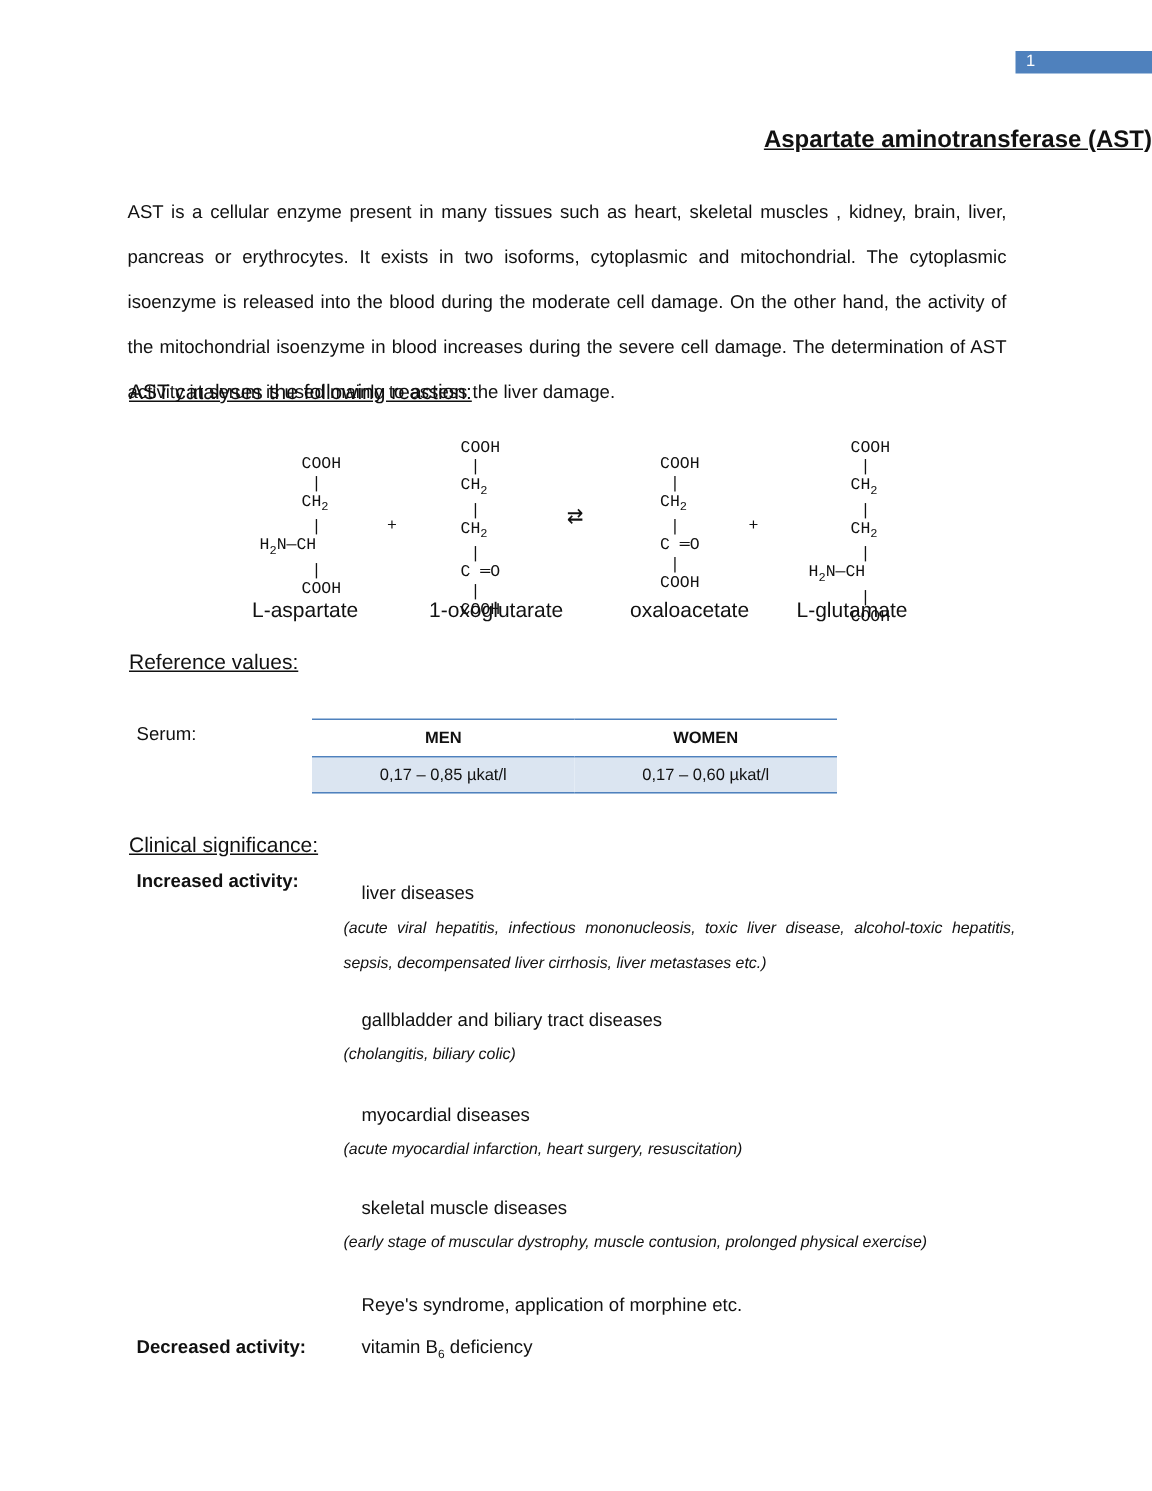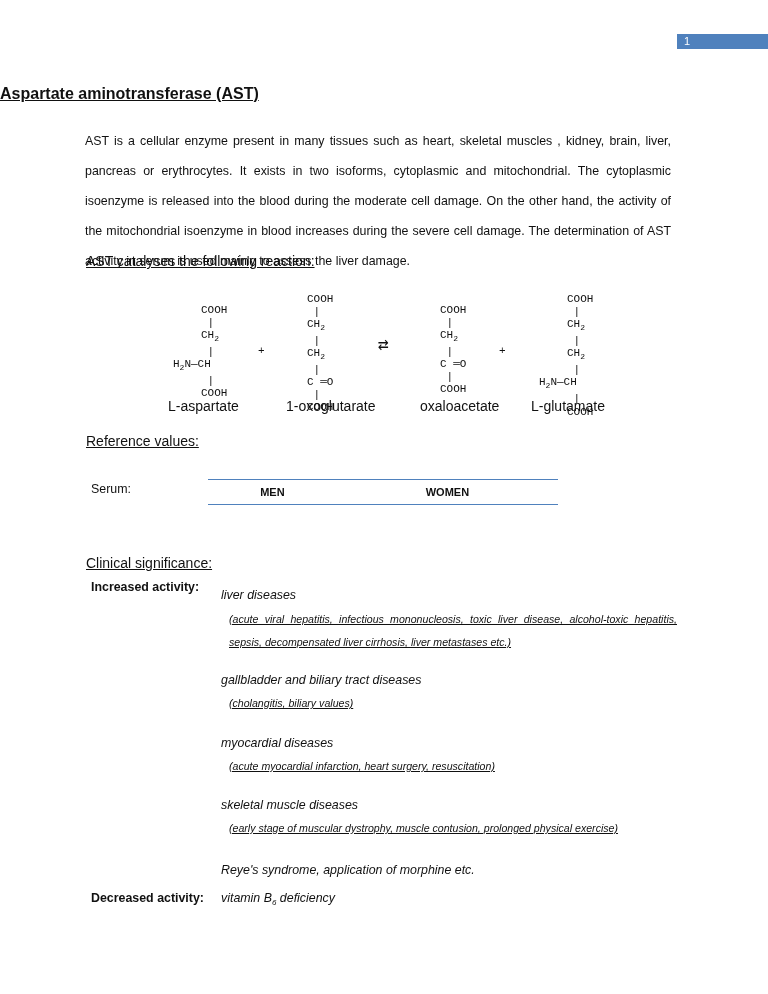--- a/index.html
+++ b/index.html
@@ -1,37 +1,37 @@
 <!DOCTYPE html>
 <html><head>
 <meta charset="utf-8">
 <style>
   html, body { margin:0; padding:0; background:#fff; }
   body { width:768px; height:994px; position:relative; overflow:hidden;
          font-family:"Liberation Sans", sans-serif; color:#111; }
   .page-num { position:absolute; left:677px; top:34px; width:91px; height:15px;
               background:#4f81bd; color:#fff; font-size:11px; line-height:15px;
               padding-left:7px; box-sizing:border-box; }
-  .title { position:absolute; left:0; width:768px; top:85px; text-align:left;
+  .title { position:absolute; left:0; width:768px; top:85px; text-align:right;
            font-weight:bold; font-size:16px; text-decoration:underline; }
   .intro { position:absolute; left:85px; width:586px; top:126px; font-size:12.4px;
            line-height:30px; text-align:justify; text-align-last:left; }
   .ul { text-decoration:underline; position:absolute; left:86px; font-size:14px; }
   .reaction { position:absolute; left:150px; top:285px; width:480px; height:135px; }
   .mol { position:absolute; font-size:11px; line-height:12.5px; font-family:Liberation Mono, monospace; }
   .mol-name { position:absolute; top:113px; font-size:14px; }
   .serum-label { position:absolute; left:91px; top:482px; font-size:12.4px; }
   table.ref { position:absolute; left:208px; top:479px; width:350px; border-collapse:collapse;
               font-size:11px; }
   table.ref th { font-weight:bold; height:22px; border-top:1px solid #4f81bd; border-bottom:1px solid #4f81bd; }
   table.ref td { background:#dbe5f1; height:21px; text-align:center; border-bottom:1px solid #4f81bd; }
   .lbl { position:absolute; left:91px; font-weight:bold; font-size:12.4px; }
-  .item { position:absolute; left:221px; font-size:12.4px;font-style:italic; }
+  .item { position:absolute; left:241px; font-size:12.4px; }
   .note { position:absolute; left:229px; width:448px; font-size:10.6px; font-style:italic;
-          line-height:23px; text-align:justify; text-align-last:left;text-decoration:underline; }
+          line-height:23px; text-align:justify; text-align-last:left; }
 </style>
 </head>
 <body>
 
 <div class="page-num">1</div>
 
 <div class="title">Aspartate aminotransferase (AST)</div>
 
 <div class="intro">AST is a cellular enzyme present in many tissues such as heart, skeletal muscles , kidney, brain, liver, pancreas or erythrocytes. It exists in two isoforms, cytoplasmic and mitochondrial. The cytoplasmic isoenzyme is released into the blood during the moderate cell damage. On the other hand, the activity of the mitochondrial isoenzyme in blood increases during the severe cell damage. The determination of AST activity in serum is used mainly to assess the liver damage.</div>
 
@@ -70,32 +70,36 @@
 <div class="ul" style="top:433px">Reference values:</div>
 
 <div class="serum-label">Serum:</div>
 
 <table class="ref">
   <tbody>
       <tr>
     <th>MEN</th>
     <th>WOMEN</th>
   </tr>
+  <tr>
+    <td>0,17 – 0,85 µkat/l</td>
+    <td>0,17 – 0,60 µkat/l</td>
+  </tr>
 </tbody>
   </table>
 
 <div class="ul" style="top:555px">Clinical significance:</div>
 
 <div class="lbl" style="top:580px">Increased activity:</div>
 
 <div class="item" style="top:588px">liver diseases</div>
 <div class="note" style="top:608px">(acute viral hepatitis, infectious mononucleosis, toxic liver disease, alcohol-toxic hepatitis, sepsis, decompensated liver cirrhosis, liver metastases etc.)</div>
 
 <div class="item" style="top:673px">gallbladder and biliary tract diseases</div>
-<div class="note" style="top:692px">(cholangitis, biliary values)</div>
+<div class="note" style="top:692px">(cholangitis, biliary colic)</div>
 
 <div class="item" style="top:736px">myocardial diseases</div>
 <div class="note" style="top:755px">(acute myocardial infarction, heart surgery, resuscitation)</div>
 
 <div class="item" style="top:798px">skeletal muscle diseases</div>
 <div class="note" style="top:817px">(early stage of muscular dystrophy, muscle contusion, prolonged physical exercise)</div>
 
 <div class="item" style="top:863px">Reye's syndrome, application of morphine etc.</div>
 
 <div class="lbl" style="top:891px">Decreased activity:</div>

